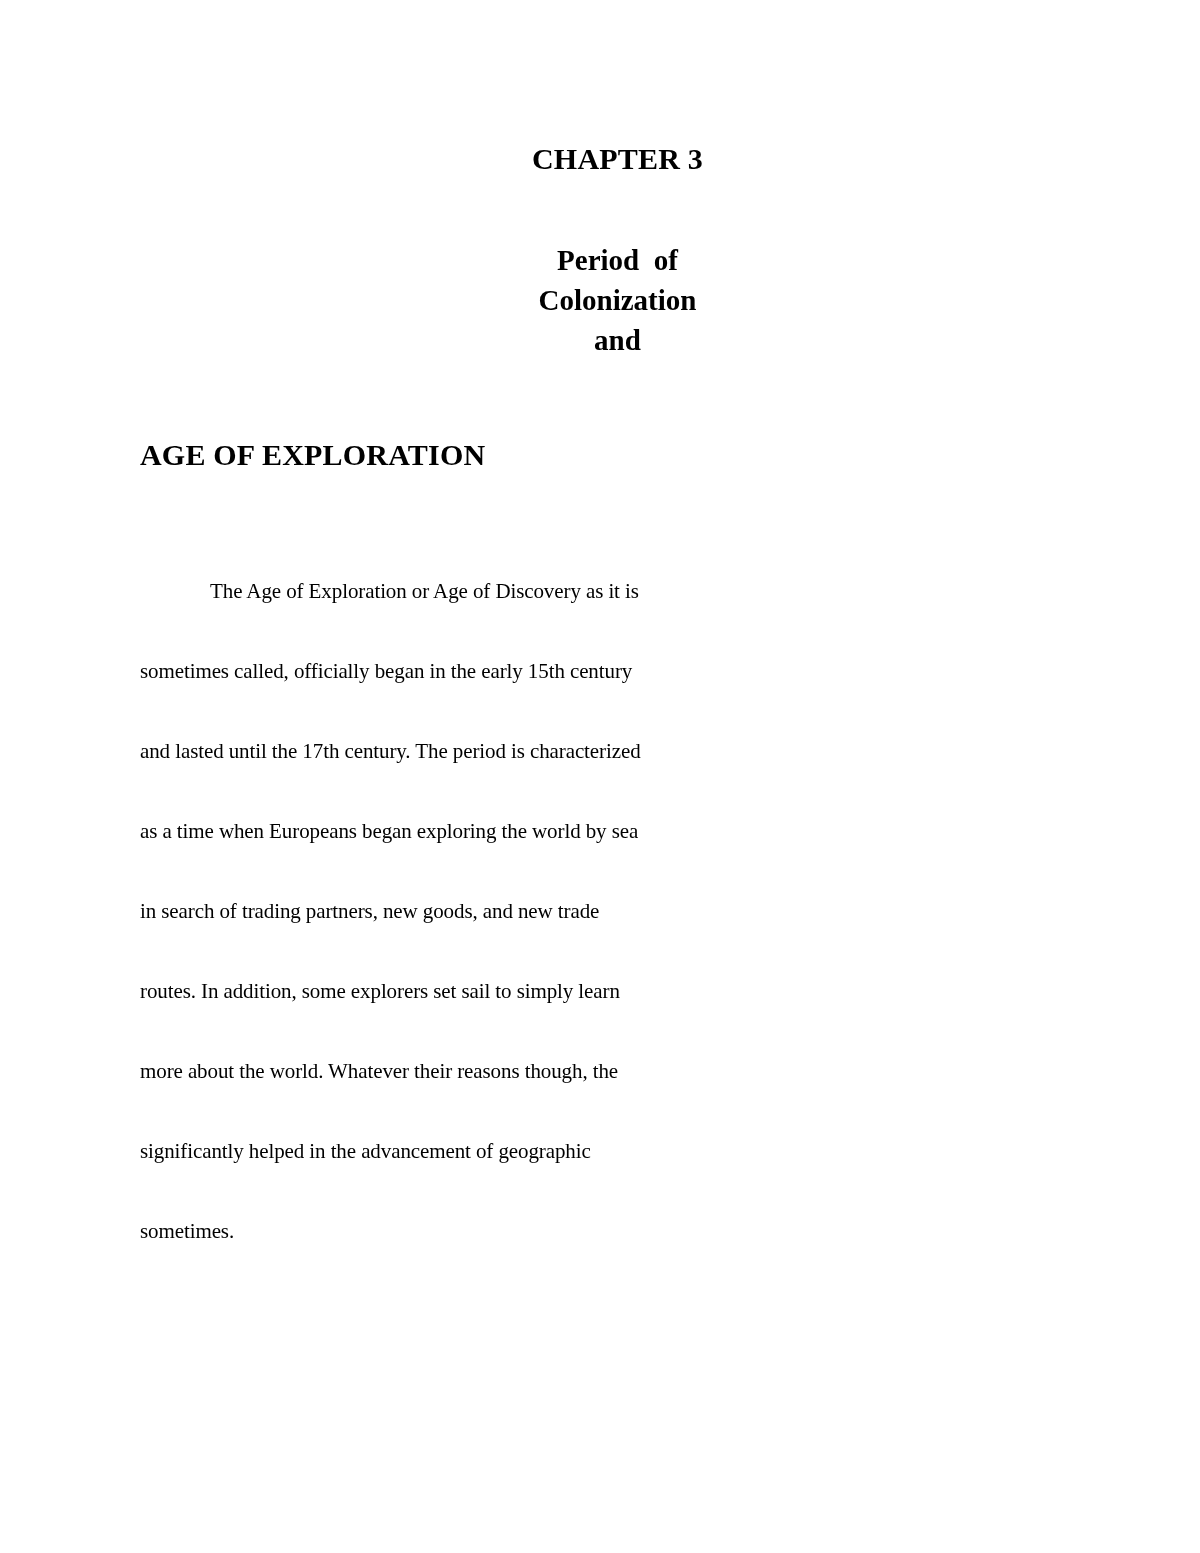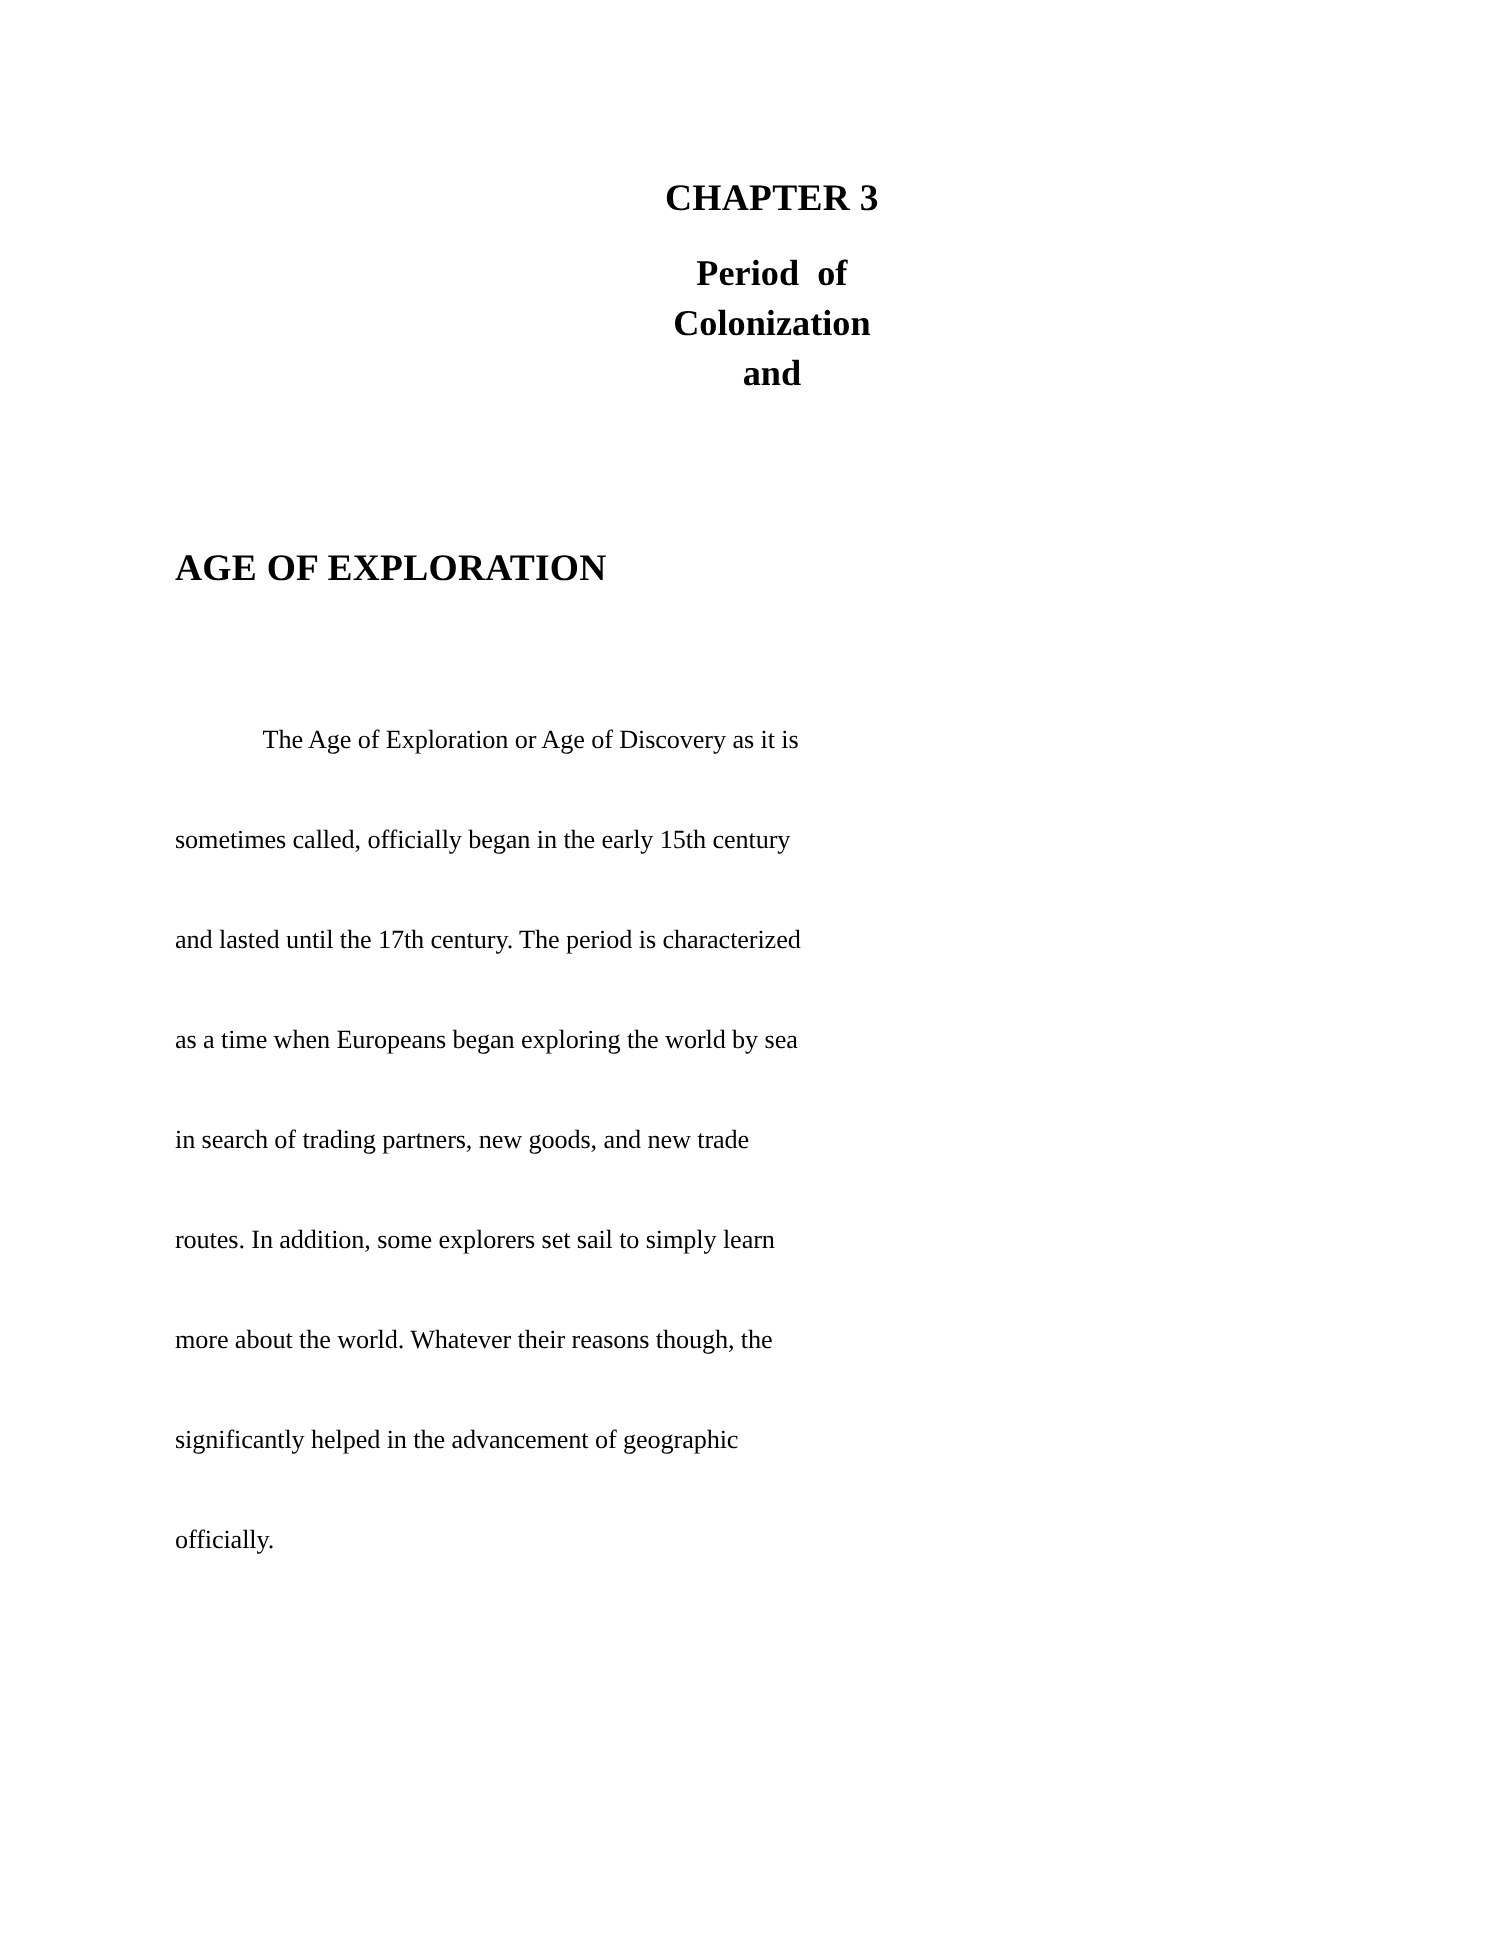--- a/index.html
+++ b/index.html
@@ -31,21 +31,21 @@
 
   .chapter-number {
     font-size: 30px;
     font-weight: bold;
     line-height: 40px;
     letter-spacing: 0.2px;
     margin: 0;
   }
 
   .title-lines {
-    margin-top: 20px;
+    margin-top: 61px;
   }
 
   .title-line {
     font-size: 29px;
     font-weight: bold;
     line-height: 40px;
     margin: 0;
     white-space: pre;
   }
 
@@ -101,16 +101,16 @@
 
   <div class="body-block">
     <p class="body-line indented">The Age of Exploration or Age of Discovery as it is</p>
     <p class="body-line">sometimes called, officially began in the early 15th century</p>
     <p class="body-line">and lasted until the 17th century. The period is characterized</p>
     <p class="body-line">as a time when Europeans began exploring the world by sea</p>
     <p class="body-line">in search of trading partners, new goods, and new trade</p>
     <p class="body-line">routes. In addition, some explorers set sail to simply learn</p>
     <p class="body-line">more about the world. Whatever their reasons though, the</p>
     <p class="body-line">significantly helped in the advancement of geographic</p>
-    <p class="body-line">officially.</p>
+    <p class="body-line">sometimes.</p>
   </div>
 
 </div>
 
 </body></html>

